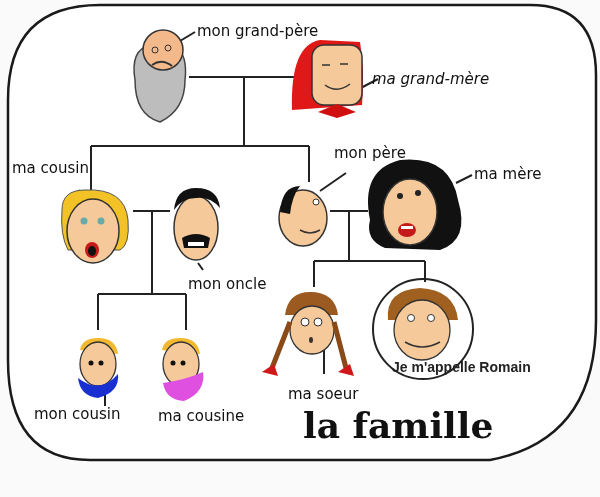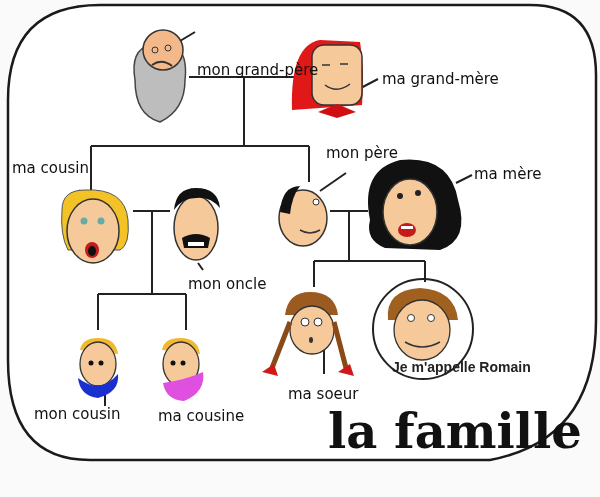--- a/index.html
+++ b/index.html
@@ -1,20 +1,20 @@
 <!DOCTYPE html>
 <html><head>
 <meta charset="utf-8">
 <style>
   html, body { margin:0; padding:0; }
   body { width:600px; height:497px; background:#fafafa; position:relative; overflow:hidden; font-family:"DejaVu Sans", sans-serif; }
   svg.tree { position:absolute; left:0; top:0; }
   .lbl { position:absolute; font-family:"DejaVu Sans", sans-serif; font-size:15px; color:#111; white-space:nowrap; line-height:1; }
   .me { font-family:"Liberation Sans", sans-serif; font-weight:bold; font-size:14px; color:#222; }
-  .title { position:absolute; left:303px; top:407px; font-family:"DejaVu Serif", serif; font-weight:bold; font-size:48px; color:#111; letter-spacing:0px; line-height:1;margin-left:25px; }
+  .title { position:absolute; left:303px; top:407px; font-family:"DejaVu Serif", serif; font-weight:bold; font-size:36px; color:#111; letter-spacing:0px; line-height:1; }
 </style>
 </head>
 <body>
 
 <svg class="tree" width="600" height="497" viewBox="0 0 600 497">
 
   <path d="M100 5 H530 Q596 5 596 75 V320 Q596 440 490 460 H 90 Q 8 460 8 360 V 100 Q 8 5 100 5 Z" fill="#ffffff" stroke="#1a1a1a" stroke-width="2.5"></path>
 
   <g stroke="#222" stroke-width="2" fill="none">
 
@@ -124,23 +124,23 @@
 
   <g>
     <path d="M388 320 Q385 290 420 288 Q455 290 458 320 Z" fill="#a0601f"></path>
     <ellipse cx="422" cy="330" rx="28" ry="30" fill="#f6c99a" stroke="#333" stroke-width="1.3"></ellipse>
     <circle cx="411" cy="318" r="3.5" fill="#fff" stroke="#333"></circle>
       <circle cx="431" cy="318" r="3.5" fill="#fff" stroke="#333"></circle>
     <path d="M405 342 Q422 352 440 342" stroke="#333" fill="none" stroke-width="1.5"></path>
   </g>
 </svg>
 
-<div class="lbl" style="left:197px;top:24px;margin-top:39px;">mon grand-père</div>
-<div class="lbl" style="left:382px;top:72px;">ma grand-mère</div>
+<div class="lbl" style="left:197px;top:24px;">mon grand-père</div>
+<div class="lbl" style="left:372px;top:72px;font-style:italic;">ma grand-mère</div>
 <div class="lbl" style="left:12px;top:161px;">ma cousin</div>
-<div class="lbl" style="left:326px;top:146px;">mon père</div>
+<div class="lbl" style="left:334px;top:146px;">mon père</div>
 <div class="lbl" style="left:474px;top:167px;">ma mère</div>
 <div class="lbl" style="left:188px;top:277px;">mon oncle</div>
 <div class="lbl" style="left:34px;top:407px;">mon cousin</div>
 <div class="lbl" style="left:158px;top:409px;">ma cousine</div>
 <div class="lbl" style="left:288px;top:387px;text-align:right;">ma soeur</div>
 <div class="lbl me" style="left:392px;top:360px;">Je m'appelle Romain</div>
 <div class="title">la famille</div>
 
 </body></html>

